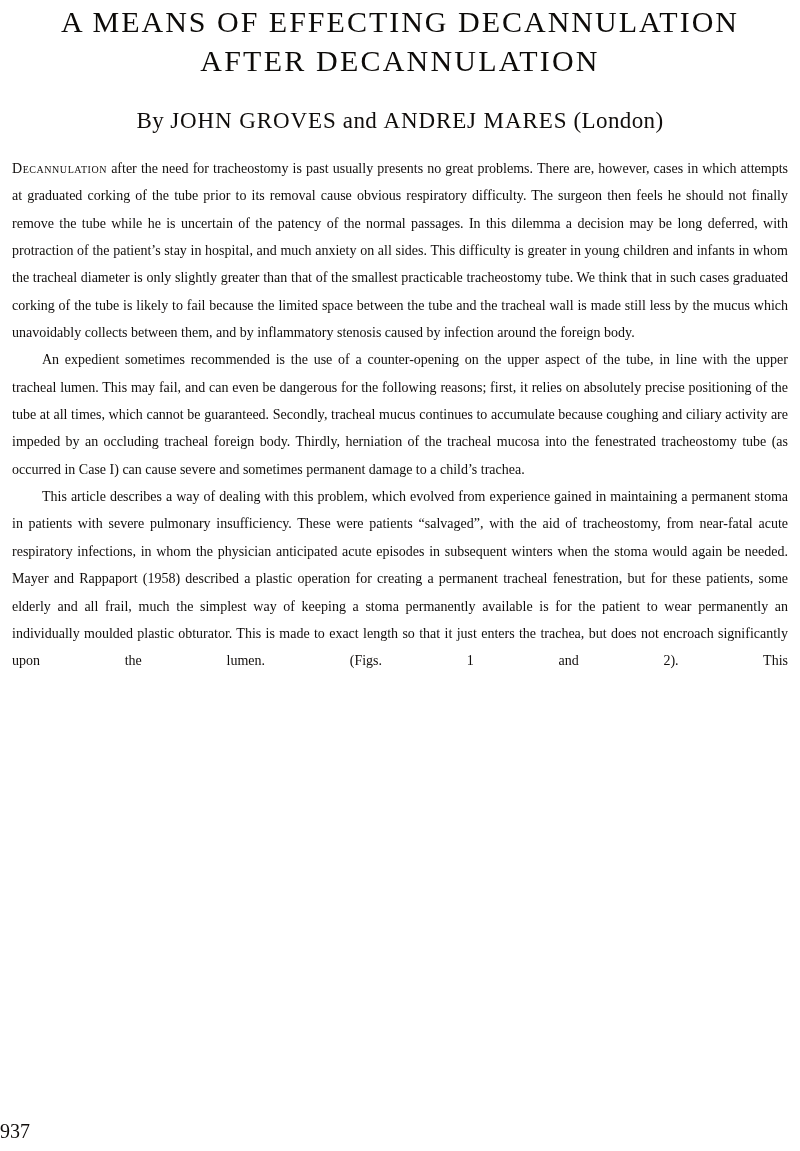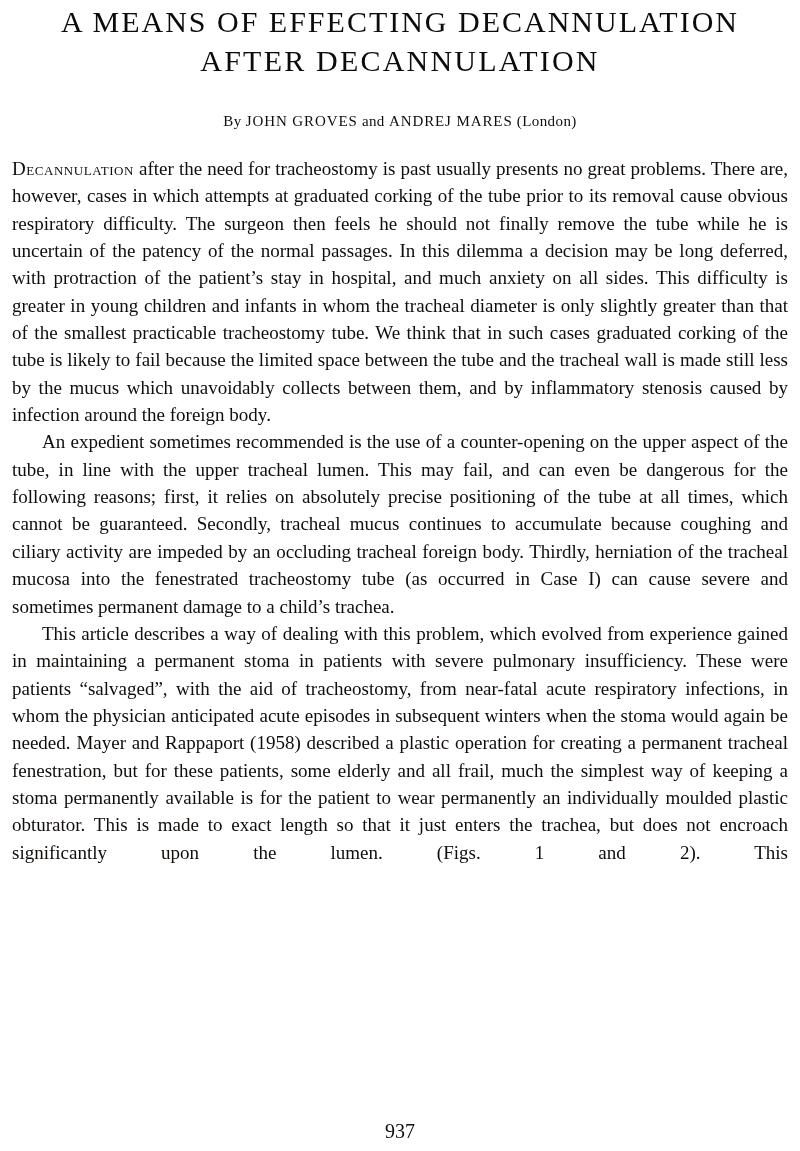--- a/index.html
+++ b/index.html
@@ -39,34 +39,34 @@
     color: #0d0b09;
     text-align: center;
   }
   .title-line-2 {
     letter-spacing: 2.2px;
   }
 
   
   .byline {
     text-align: center;
-    font-size: 15px;
+    font-size: 23px;
     line-height: 26px;
     letter-spacing: 0.4px;
     margin-top: 28px;
     white-space: nowrap;
   }
   .byline .caps {
     letter-spacing: 0.9px;
   }
 
   
   .body-text {
     margin-top: 21px;
-    font-size: 19px;
+    font-size: 14px;
     line-height: 27.35px;
     text-align: justify;
     text-justify: inter-word;
     hyphens: none;
     -webkit-hyphens: none;
   }
   .body-text p {
     margin: 0;
     text-indent: 0;
   }
@@ -87,21 +87,21 @@
   }
   .ital {
   }
 
   
   .folio {
     position: absolute;
     left: 0;
     right: 0;
     bottom: 8px;
-    text-align: center;
+    text-align: left;
     font-size: 20px;
     line-height: 24px;
   }
 </style>
 </head>
 <body>
 
 <div class="page">
 
   <div class="title-block">

